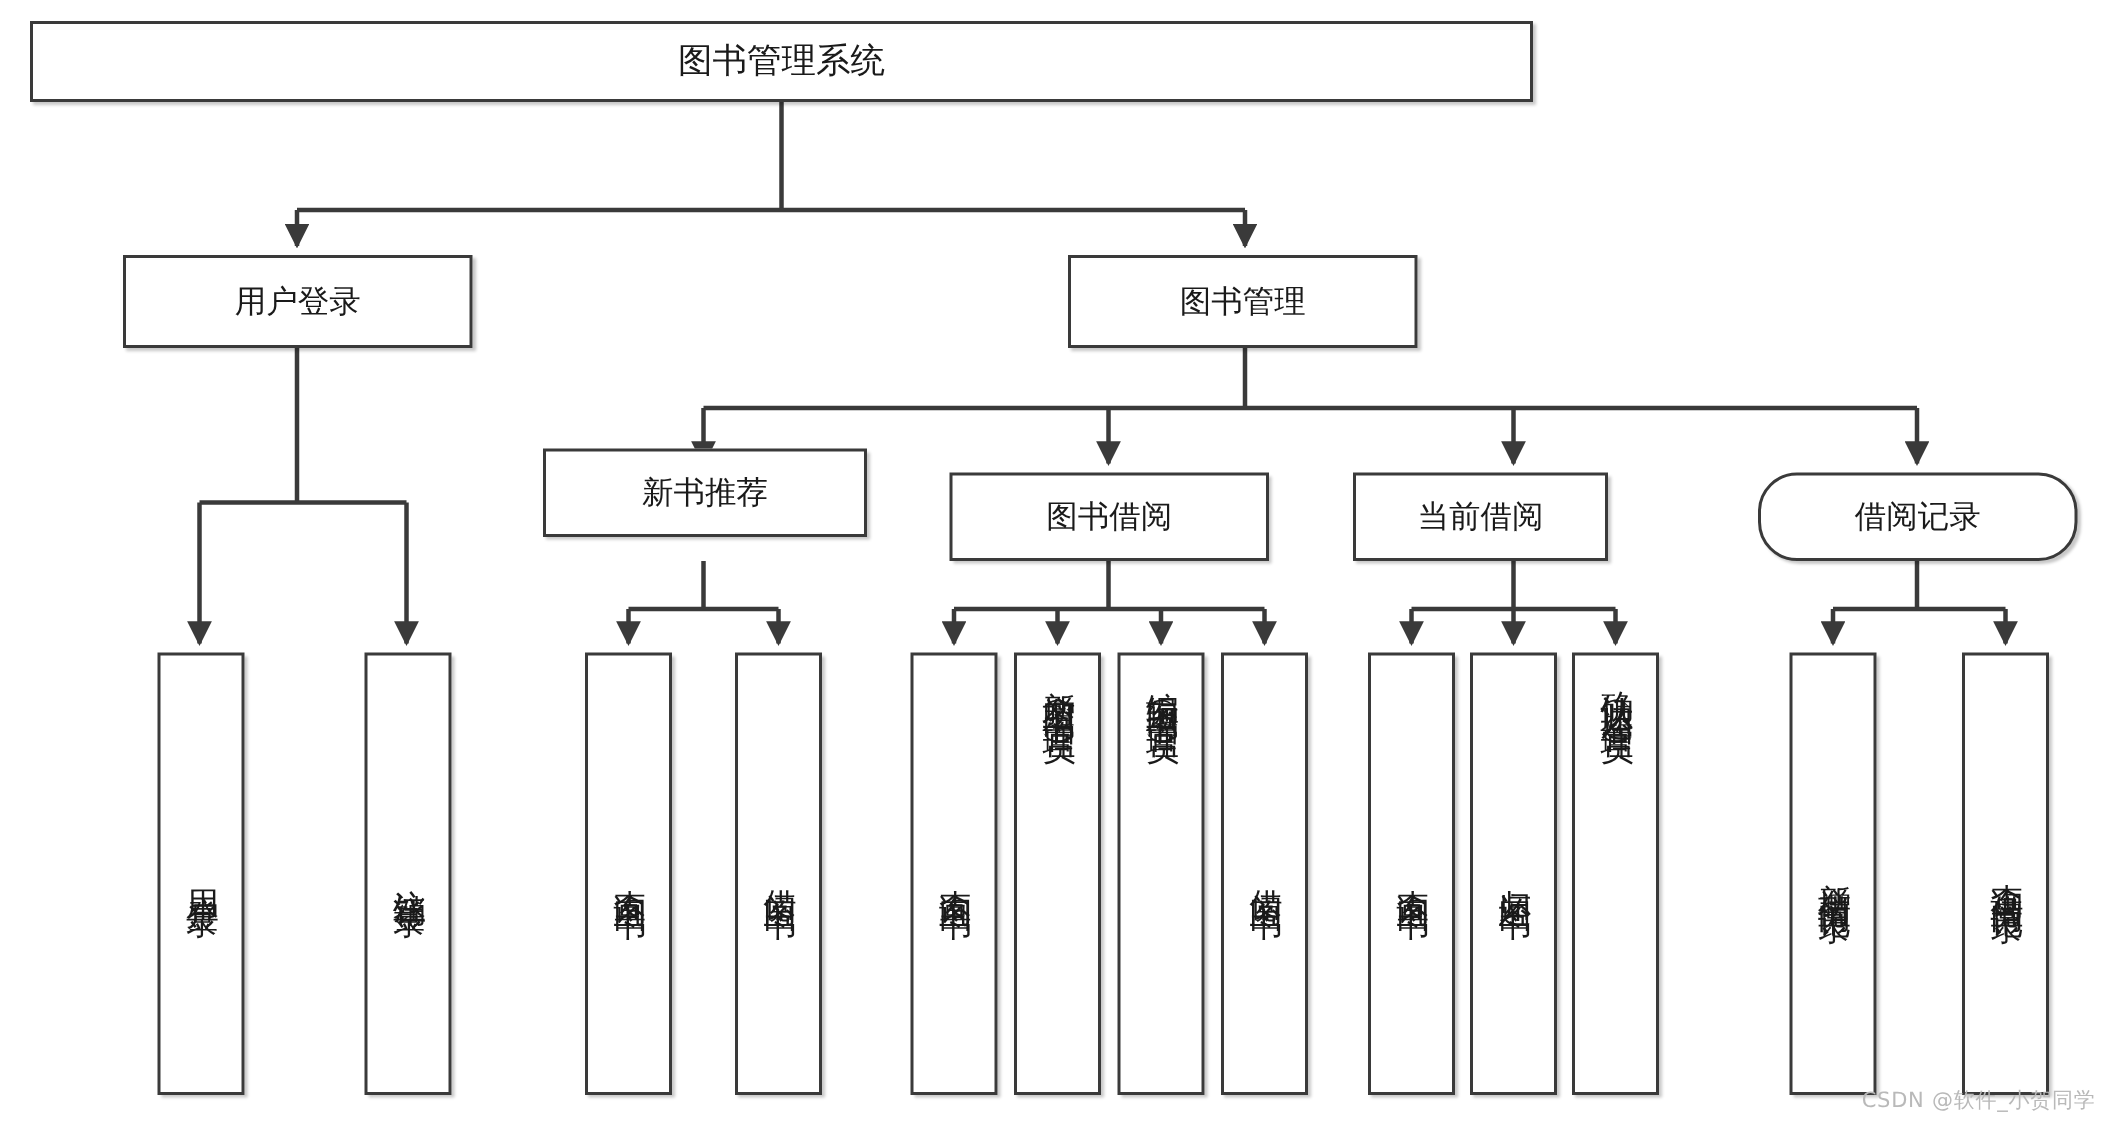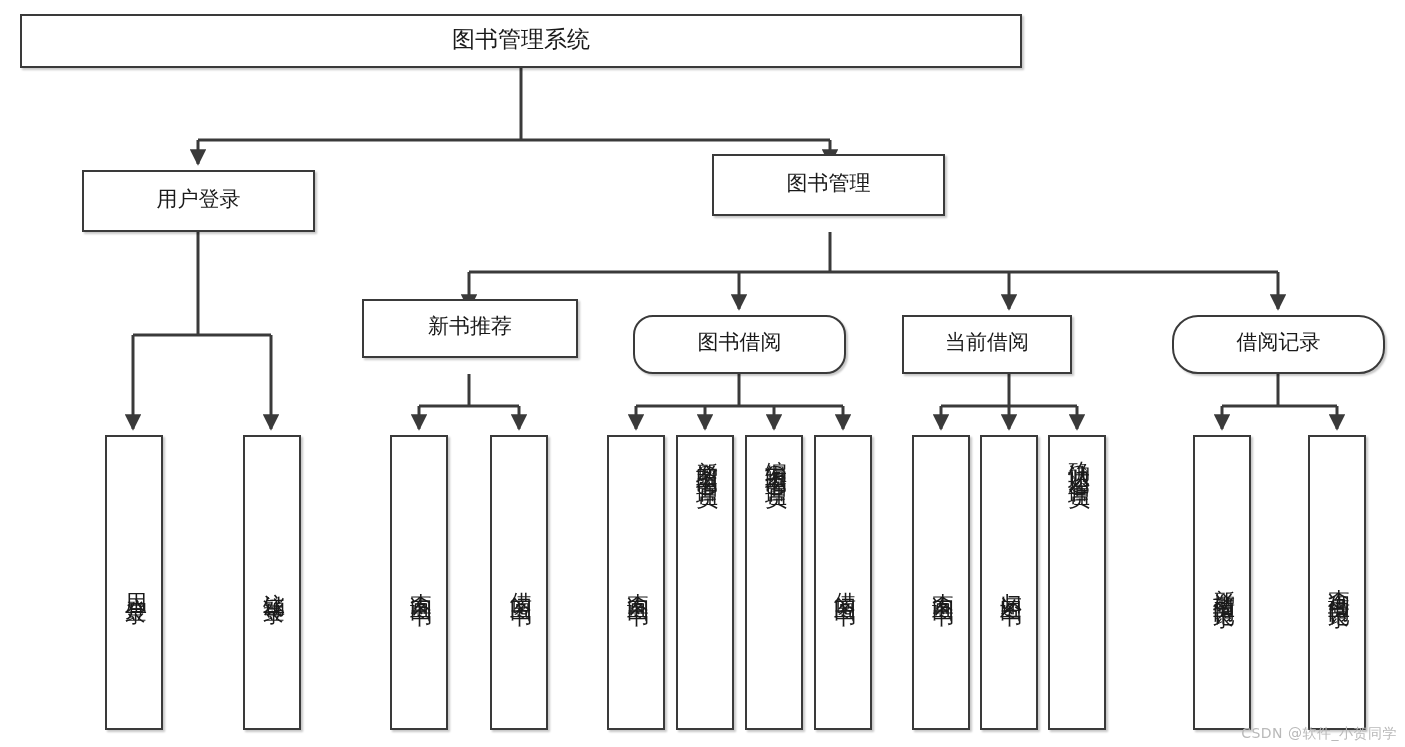--- a/index.html
+++ b/index.html
@@ -35,21 +35,20 @@
     display: flex;
     align-items: center;
     justify-content: center;
     color: #1a1a1a;
     z-index: 2;
   }
   .node-label {
     text-align: right;
     line-height: 1.15;
     white-space: nowrap;
-    font-family: Liberation Mono, monospace;
   }
   
   .node.root {
     left: 20px;
     top: 14px;
     width: 1002px;
     height: 54px;
   }
   .node.root .node-label {
     font-size: 23px;
@@ -164,28 +163,28 @@
     </g>
   </svg>
 
   <div class="node root">
     <span class="node-label">图书管理系统</span>
   </div>
 
   <div class="node lvl2" style="left:82px; top:170px; width:233px;">
     <span class="node-label">用户登录</span>
   </div>
-  <div class="node lvl2" style="left:712px; top:154px; width:233px;">
+  <div class="node lvl2" style="left:712px; top:170px; width:233px;">
     <span class="node-label">图书管理</span>
   </div>
 
   <div class="node lvl3" style="left:362px; top:299px; width:216px;">
     <span class="node-label">新书推荐</span>
   </div>
-  <div class="node lvl3" style="left:633px; top:315px; width:213px;border-radius:20px;">
+  <div class="node lvl3" style="left:633px; top:315px; width:213px;">
     <span class="node-label">图书借阅</span>
   </div>
   <div class="node lvl3" style="left:902px; top:315px; width:170px;">
     <span class="node-label">当前借阅</span>
   </div>
   <div class="node lvl3" style="left:1172px; top:315px; width:213px;border-radius:26px;">
     <span class="node-label">借阅记录</span>
   </div>
 
   <div class="node leaf center" style="left:105px; width:58px;">

